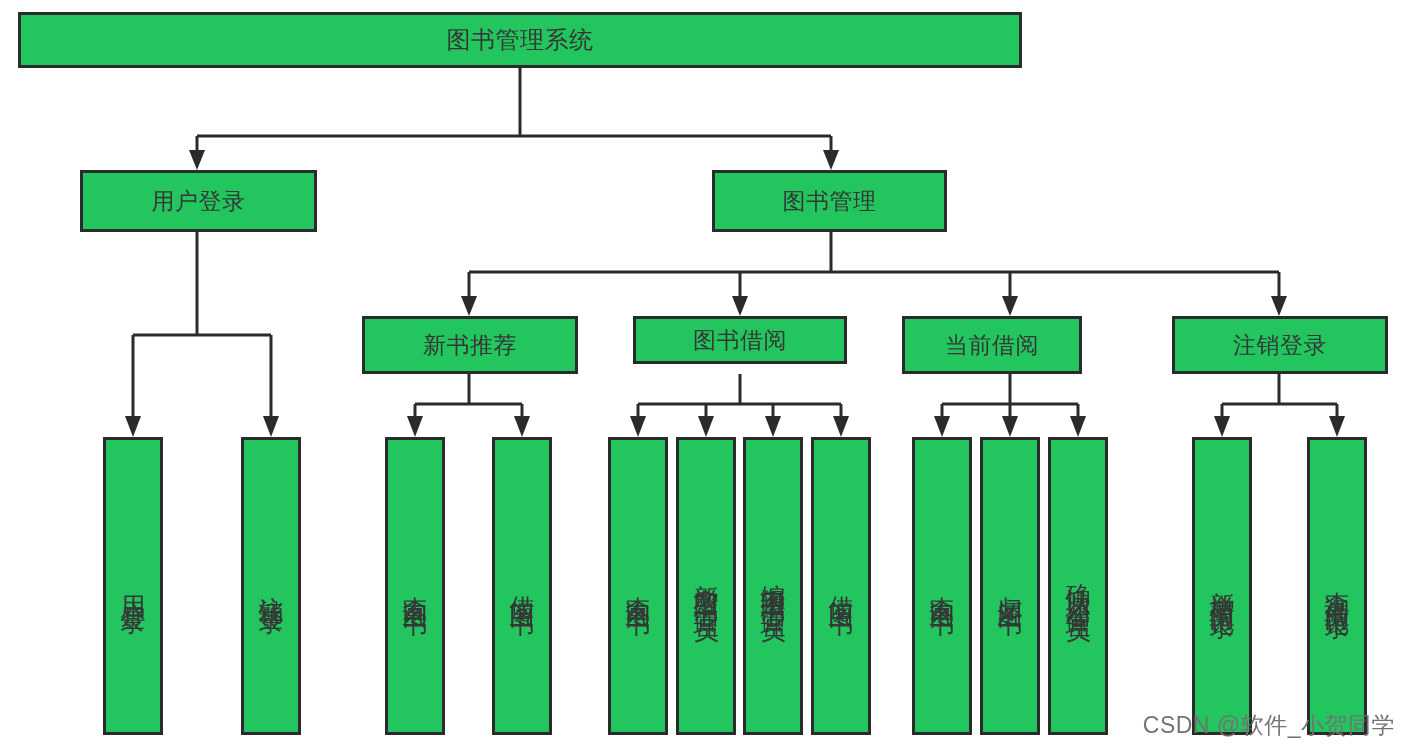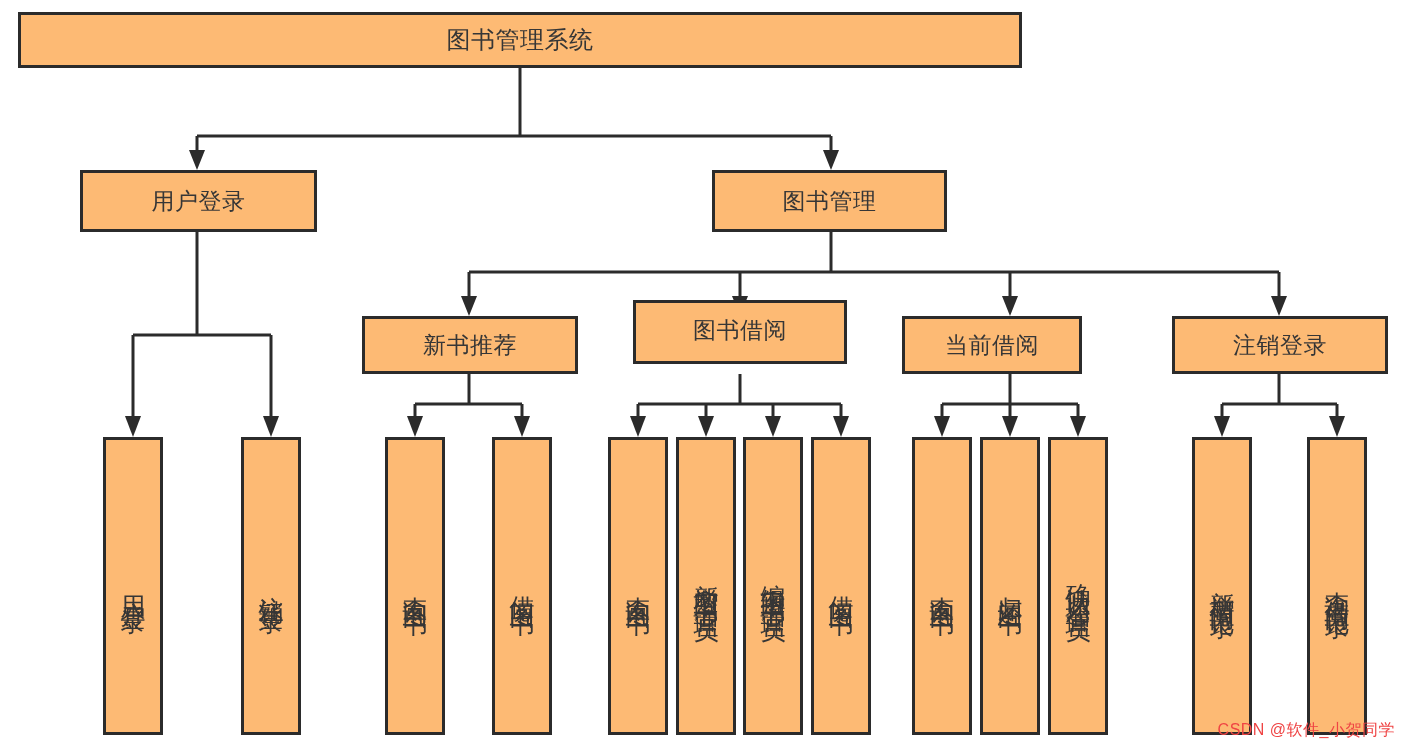--- a/index.html
+++ b/index.html
@@ -30,21 +30,21 @@
     stroke-width: 3;
     fill: none;
   }
   #connectors polygon {
     fill: #2b2b2b;
   }
   
   .node {
     position: absolute;
     box-sizing: border-box;
-    background: #fdba74;
+    background: #22c55e;
     border: 3px solid #2b2b2b;
     color: #363636;
     display: flex;
     align-items: center;
     justify-content: center;
     text-align: center;
     z-index: 2;
   }
   .node .label {
     display: block;
@@ -70,22 +70,22 @@
     font-size: 25px;
     letter-spacing: 5px;
     line-height: 1;
     max-height: 264px;
   }
   
   #watermark {
     position: absolute;
     right: 10px;
     bottom: 6px;
-    font-size: 16px;
-    color: #ef4444;
+    font-size: 23px;
+    color: #737373;
     white-space: nowrap;
     z-index: 3;
     letter-spacing: 0.5px;
   }
 </style>
 </head>
 <body>
 
 <div id="canvas">
 
@@ -160,21 +160,21 @@
   <div class="node horiz" style="left:80px; top:170px; width:237px; height:62px;">
     <span class="label">用户登录</span>
   </div>
   <div class="node horiz" style="left:362px; top:316px; width:216px; height:58px;">
     <span class="label">新书推荐</span>
   </div>
 
   <div class="node horiz" style="left:712px; top:170px; width:235px; height:62px;">
     <span class="label">图书管理</span>
   </div>
-  <div class="node horiz" style="left:633px; top:300px; width:214px; height:64px;font-family:Liberation Mono, monospace;">
+  <div class="node horiz" style="left:633px; top:316px; width:214px; height:48px;">
     <span class="label">图书借阅</span>
   </div>
   <div class="node horiz" style="left:902px; top:316px; width:180px; height:58px;">
     <span class="label">当前借阅</span>
   </div>
   <div class="node horiz" style="left:1172px; top:316px; width:216px; height:58px;">
     <span class="label">注销登录</span>
   </div>
 
   <div class="node vert" style="left:103px; top:437px; width:60px; height:298px;">

